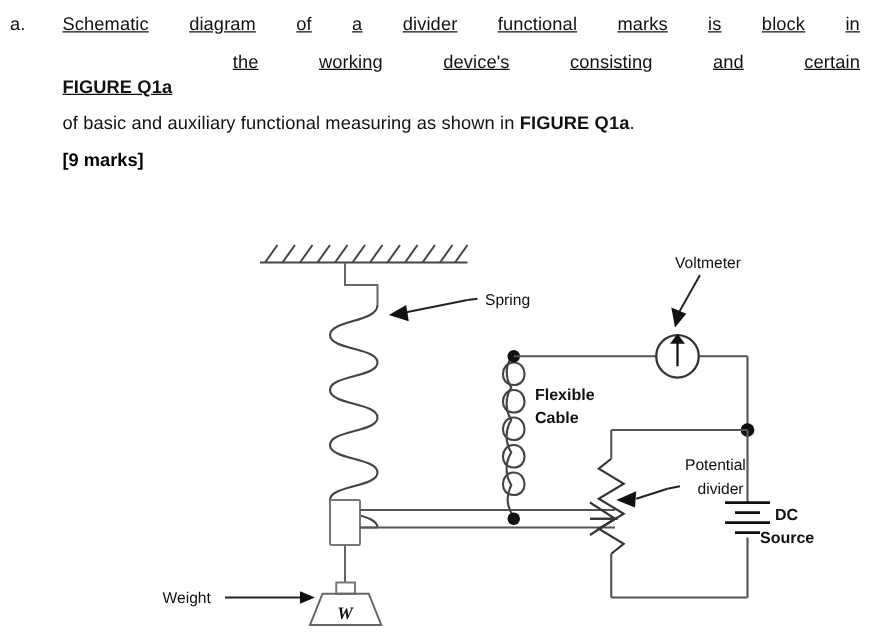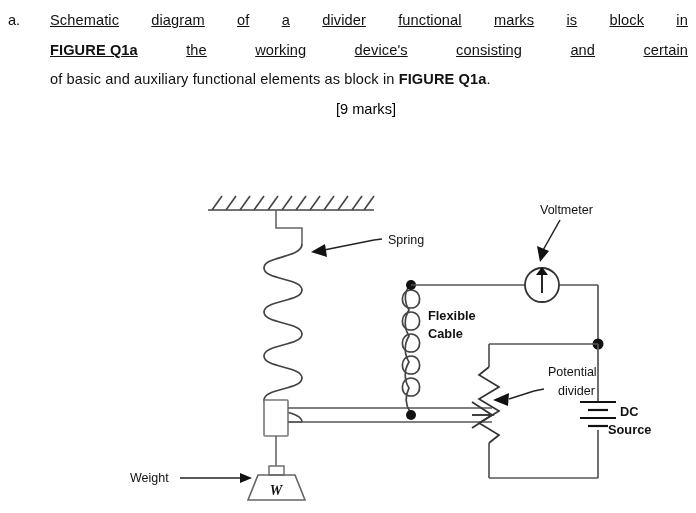--- a/index.html
+++ b/index.html
@@ -51,26 +51,27 @@
     line-height: 29.5px;
     color: #111;
     white-space: nowrap;
     letter-spacing: 0.1px;
   }
   .q-line.justify {
     display: flex;
     justify-content: space-between;
   }
   .q-line.justify > span { white-space: pre; text-decoration: underline; }
-  .q-bold { font-weight: bold; }
+  .q-bold { font-weight: bold; margin-top: 20px; }
   .q-marks {
-    text-align: center;
+    text-align: left;
     font-size: 14.6px;
     line-height: 29.5px;
     padding-right: 6px;
+    font-weight: bold;
   }
 
   
   .figure-wrap {
     position: absolute;
     left: 0;
     top: 178px;
     width: 696px;
     height: 335px;
   }
@@ -124,21 +125,21 @@
           <span class="q-bold">FIGURE Q1a</span>
           <span>the</span>
           <span>working</span>
           <span>device's</span>
           <span>consisting</span>
           <span>and</span>
           <span>certain</span>
         </div>
 
 
-        <div class="q-line"><span>of basic and auxiliary functional elements as block in </span><span class="q-bold">FIGURE Q1a</span><span>.</span></div>
+        <div class="q-line"><span>of basic and auxiliary functional measuring as shown in </span><span class="q-bold">FIGURE Q1a</span><span>.</span></div>
 
         <div class="q-marks">[9 marks]</div>
       </div>
     </div>
   </div>
 
   <div class="figure-wrap">
     <svg class="figure" width="696" height="335" viewBox="0 0 696 335" xmlns="http://www.w3.org/2000/svg">
 
       <g>

